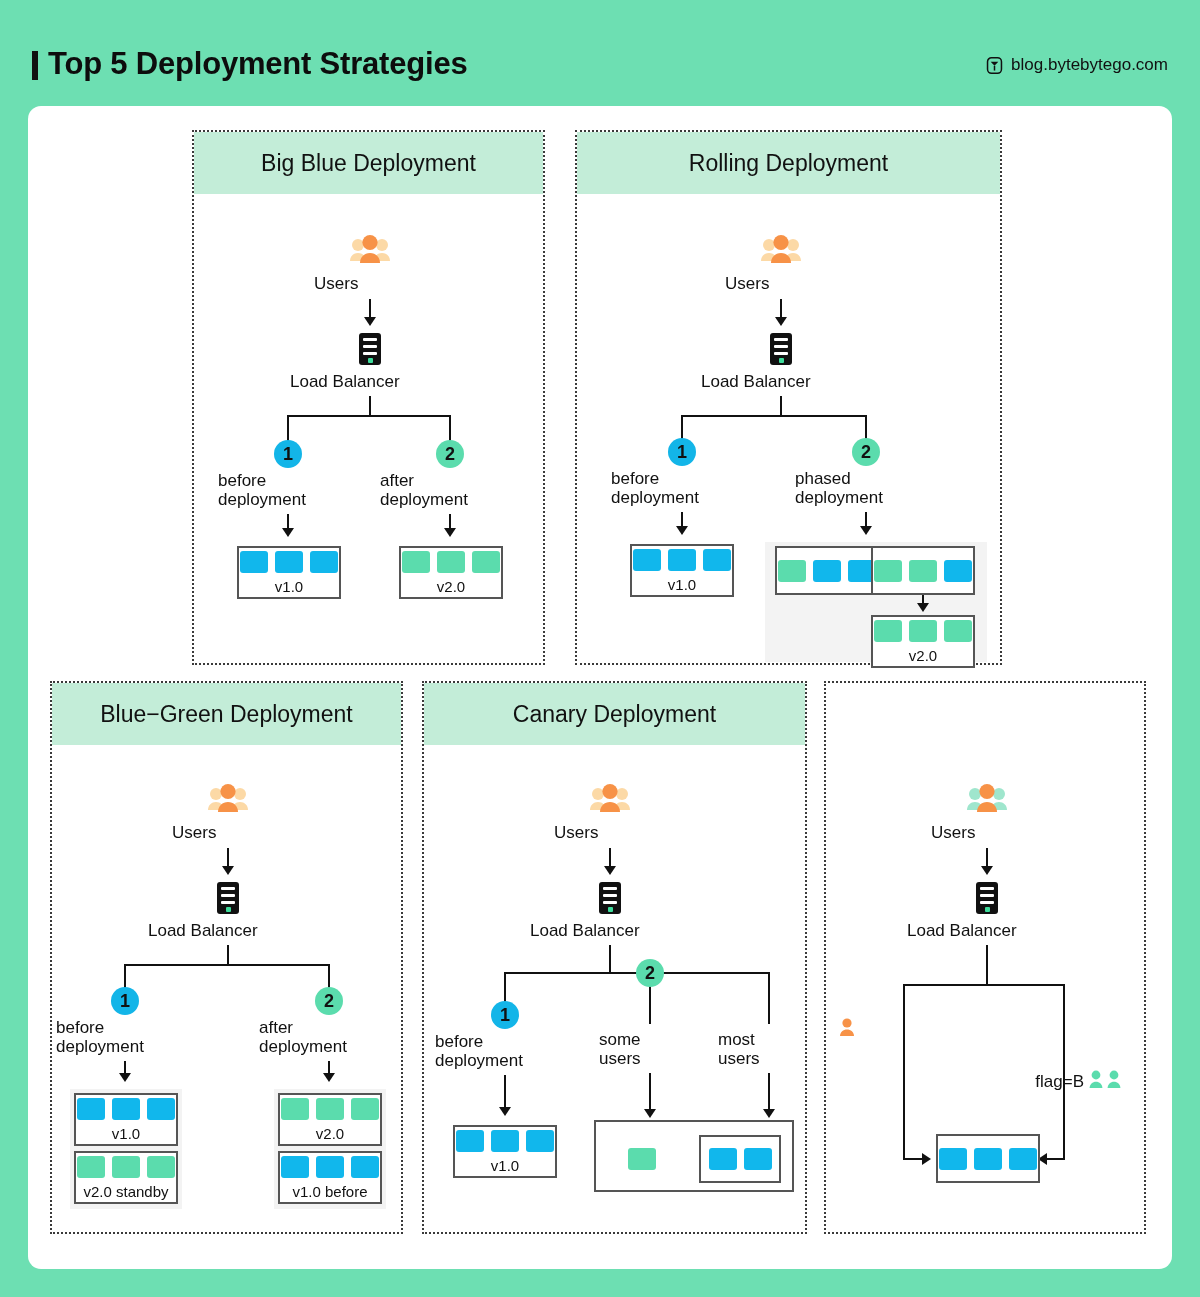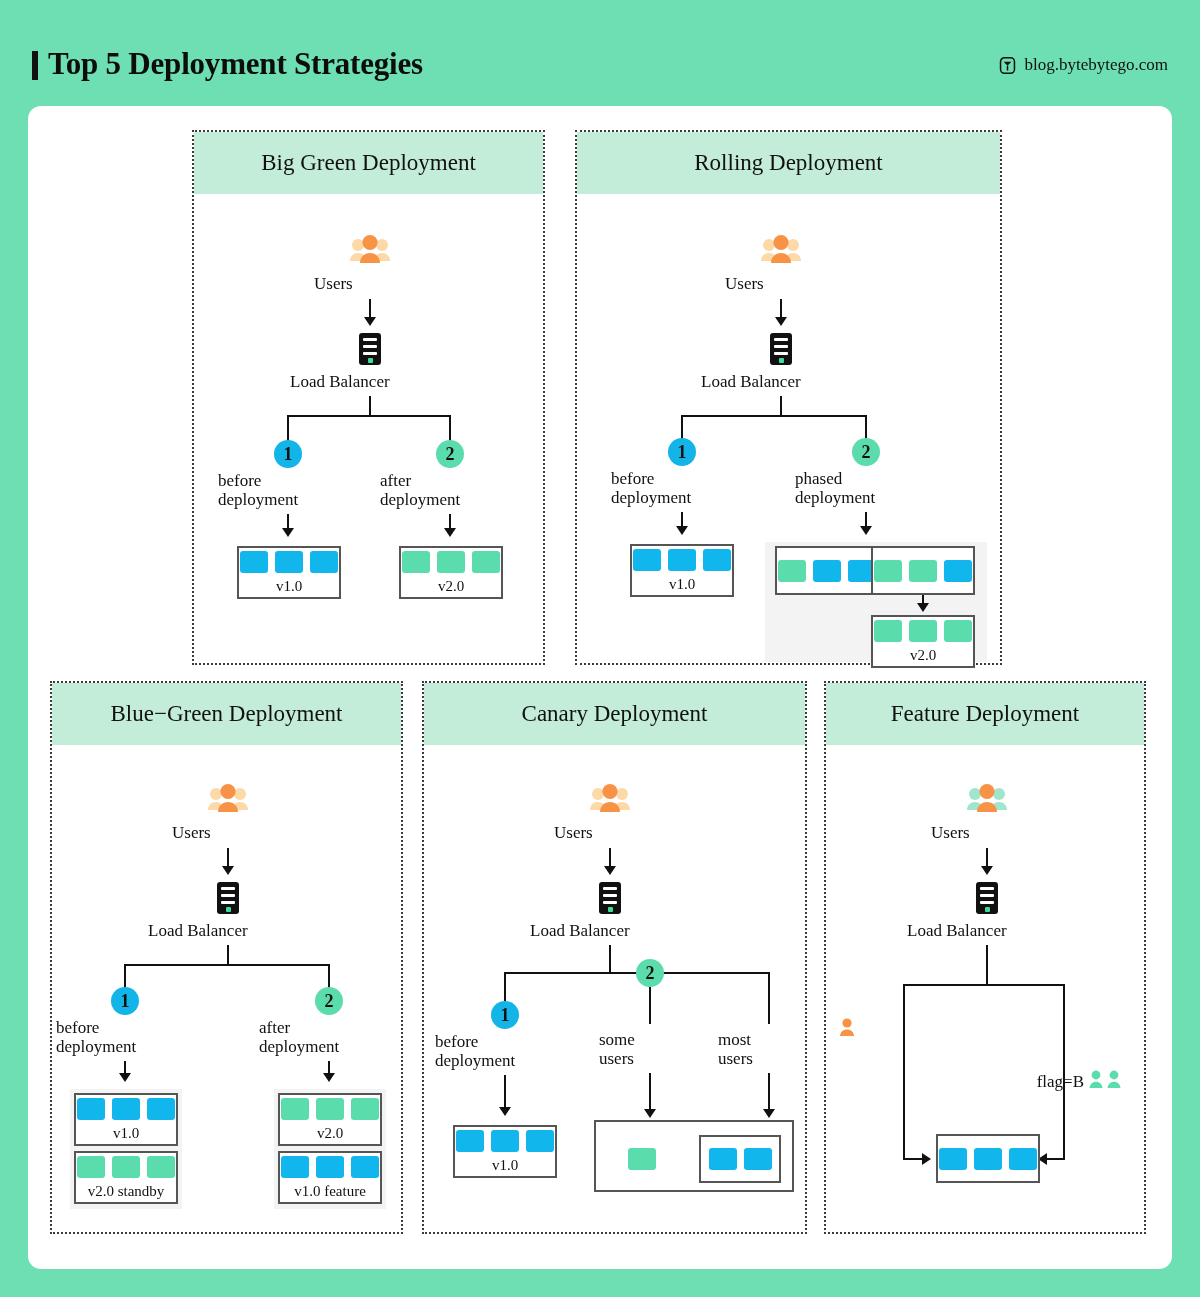--- a/index.html
+++ b/index.html
@@ -2,21 +2,21 @@
 <html><head>
 <meta charset="utf-8">
 <style>
   * { box-sizing: border-box; margin: 0; padding: 0; }
   html, body {
     width: 1200px; height: 1297px;
     font-family: "Liberation Sans", sans-serif;
     background: #6ddfb2;
     overflow: hidden;
   }
-  #page { position: relative; width: 1006px; height: 1297px; background: #6ddfb2; font-family: Liberation Serif, serif; }
+  #page { position: relative; width: 1006px; height: 1297px; background: #6ddfb2; }
 
   
   .hdr { position: absolute; left: 0; top: 40; width: 1200px; height: 70px; }
   .hdr-title {
     position: absolute; left: 30px; top: 46px;
     font-size: 31px; font-weight: bold; color: #0d0d0d;
     letter-spacing: -0.2px; white-space: nowrap;
   }
   .hdr-bar {
     position: absolute; left: 32px; top: 51px;
@@ -129,21 +129,21 @@
         <path d="M12 12.4 L12 18.4" stroke="#111" stroke-width="1.9" fill="none"></path>
       </svg>
       <span>blog.bytebytego.com</span>
     </div>
   </div>
 
   <div class="card">
 
     <div class="panel" style="left:164px; top:24px; width:353px; height:535px;">
       <div class="panel-head">
-        <div class="panel-title">Big Green Deployment</div>
+        <div class="panel-title">Big Blue Deployment</div>
       </div>
       <div class="panel-body">
 
         <svg class="users-ico" style="left:155px; top:40px;" viewBox="0 0 42 34">
           <circle cx="9" cy="11" r="6" fill="#fcd9a6"></circle>
           <path d="M1 27c0-5 3.6-8 8-8s8 3 8 8z" fill="#fcd9a6"></path>
           <circle cx="33" cy="11" r="6" fill="#fcd9a6"></circle>
           <path d="M25 27c0-5 3.6-8 8-8s8 3 8 8z" fill="#fcd9a6"></path>
           <circle cx="21" cy="8.5" r="7.6" fill="#f79247"></circle>
           <path d="M11 29c0-6 4.5-10 10-10s10 4 10 10z" fill="#f79247"></path>
@@ -349,21 +349,21 @@
             <span class="sq green"></span>
           </div>
           <div class="grp-cap">v2.0</div>
         </div>
         <div class="grp" style="left:226px; top:406px; width:104px; height:53px;">
           <div class="grp-row">
             <span class="sq blue"></span>
             <span class="sq blue"></span>
             <span class="sq blue"></span>
           </div>
-          <div class="grp-cap">v1.0 feature</div>
+          <div class="grp-cap">v1.0 before</div>
         </div>
       </div>
     </div>
 
     <div class="panel" style="left:394px; top:575px; width:385px; height:553px;">
       <div class="panel-head">
         <div class="panel-title">Canary Deployment</div>
       </div>
       <div class="panel-body">
 
@@ -423,23 +423,20 @@
           <span class="sq green" style="position:absolute; left:32px; top:26px;"></span>
           <div style="position:absolute; left:103px; top:13px; width:82px; height:48px; border:2px solid #555; background:#fff; display:flex; align-items:center; justify-content:center; gap:7px;">
             <span class="sq blue"></span>
             <span class="sq blue"></span>
           </div>
         </div>
       </div>
     </div>
 
     <div class="panel" style="left:796px; top:575px; width:322px; height:553px;">
-      <div class="panel-head">
-        <div class="panel-title">Feature Deployment</div>
-      </div>
       <div class="panel-body">
 
         <svg class="users-ico" style="left:140px; top:38px;" viewBox="0 0 42 34">
           <circle cx="9" cy="11" r="6" fill="#9fe6cd"></circle>
           <path d="M1 27c0-5 3.6-8 8-8s8 3 8 8z" fill="#9fe6cd"></path>
           <circle cx="33" cy="11" r="6" fill="#9fe6cd"></circle>
           <path d="M25 27c0-5 3.6-8 8-8s8 3 8 8z" fill="#9fe6cd"></path>
           <circle cx="21" cy="8.5" r="7.6" fill="#f79247"></circle>
           <path d="M11 29c0-6 4.5-10 10-10s10 4 10 10z" fill="#f79247"></path>
         </svg>

